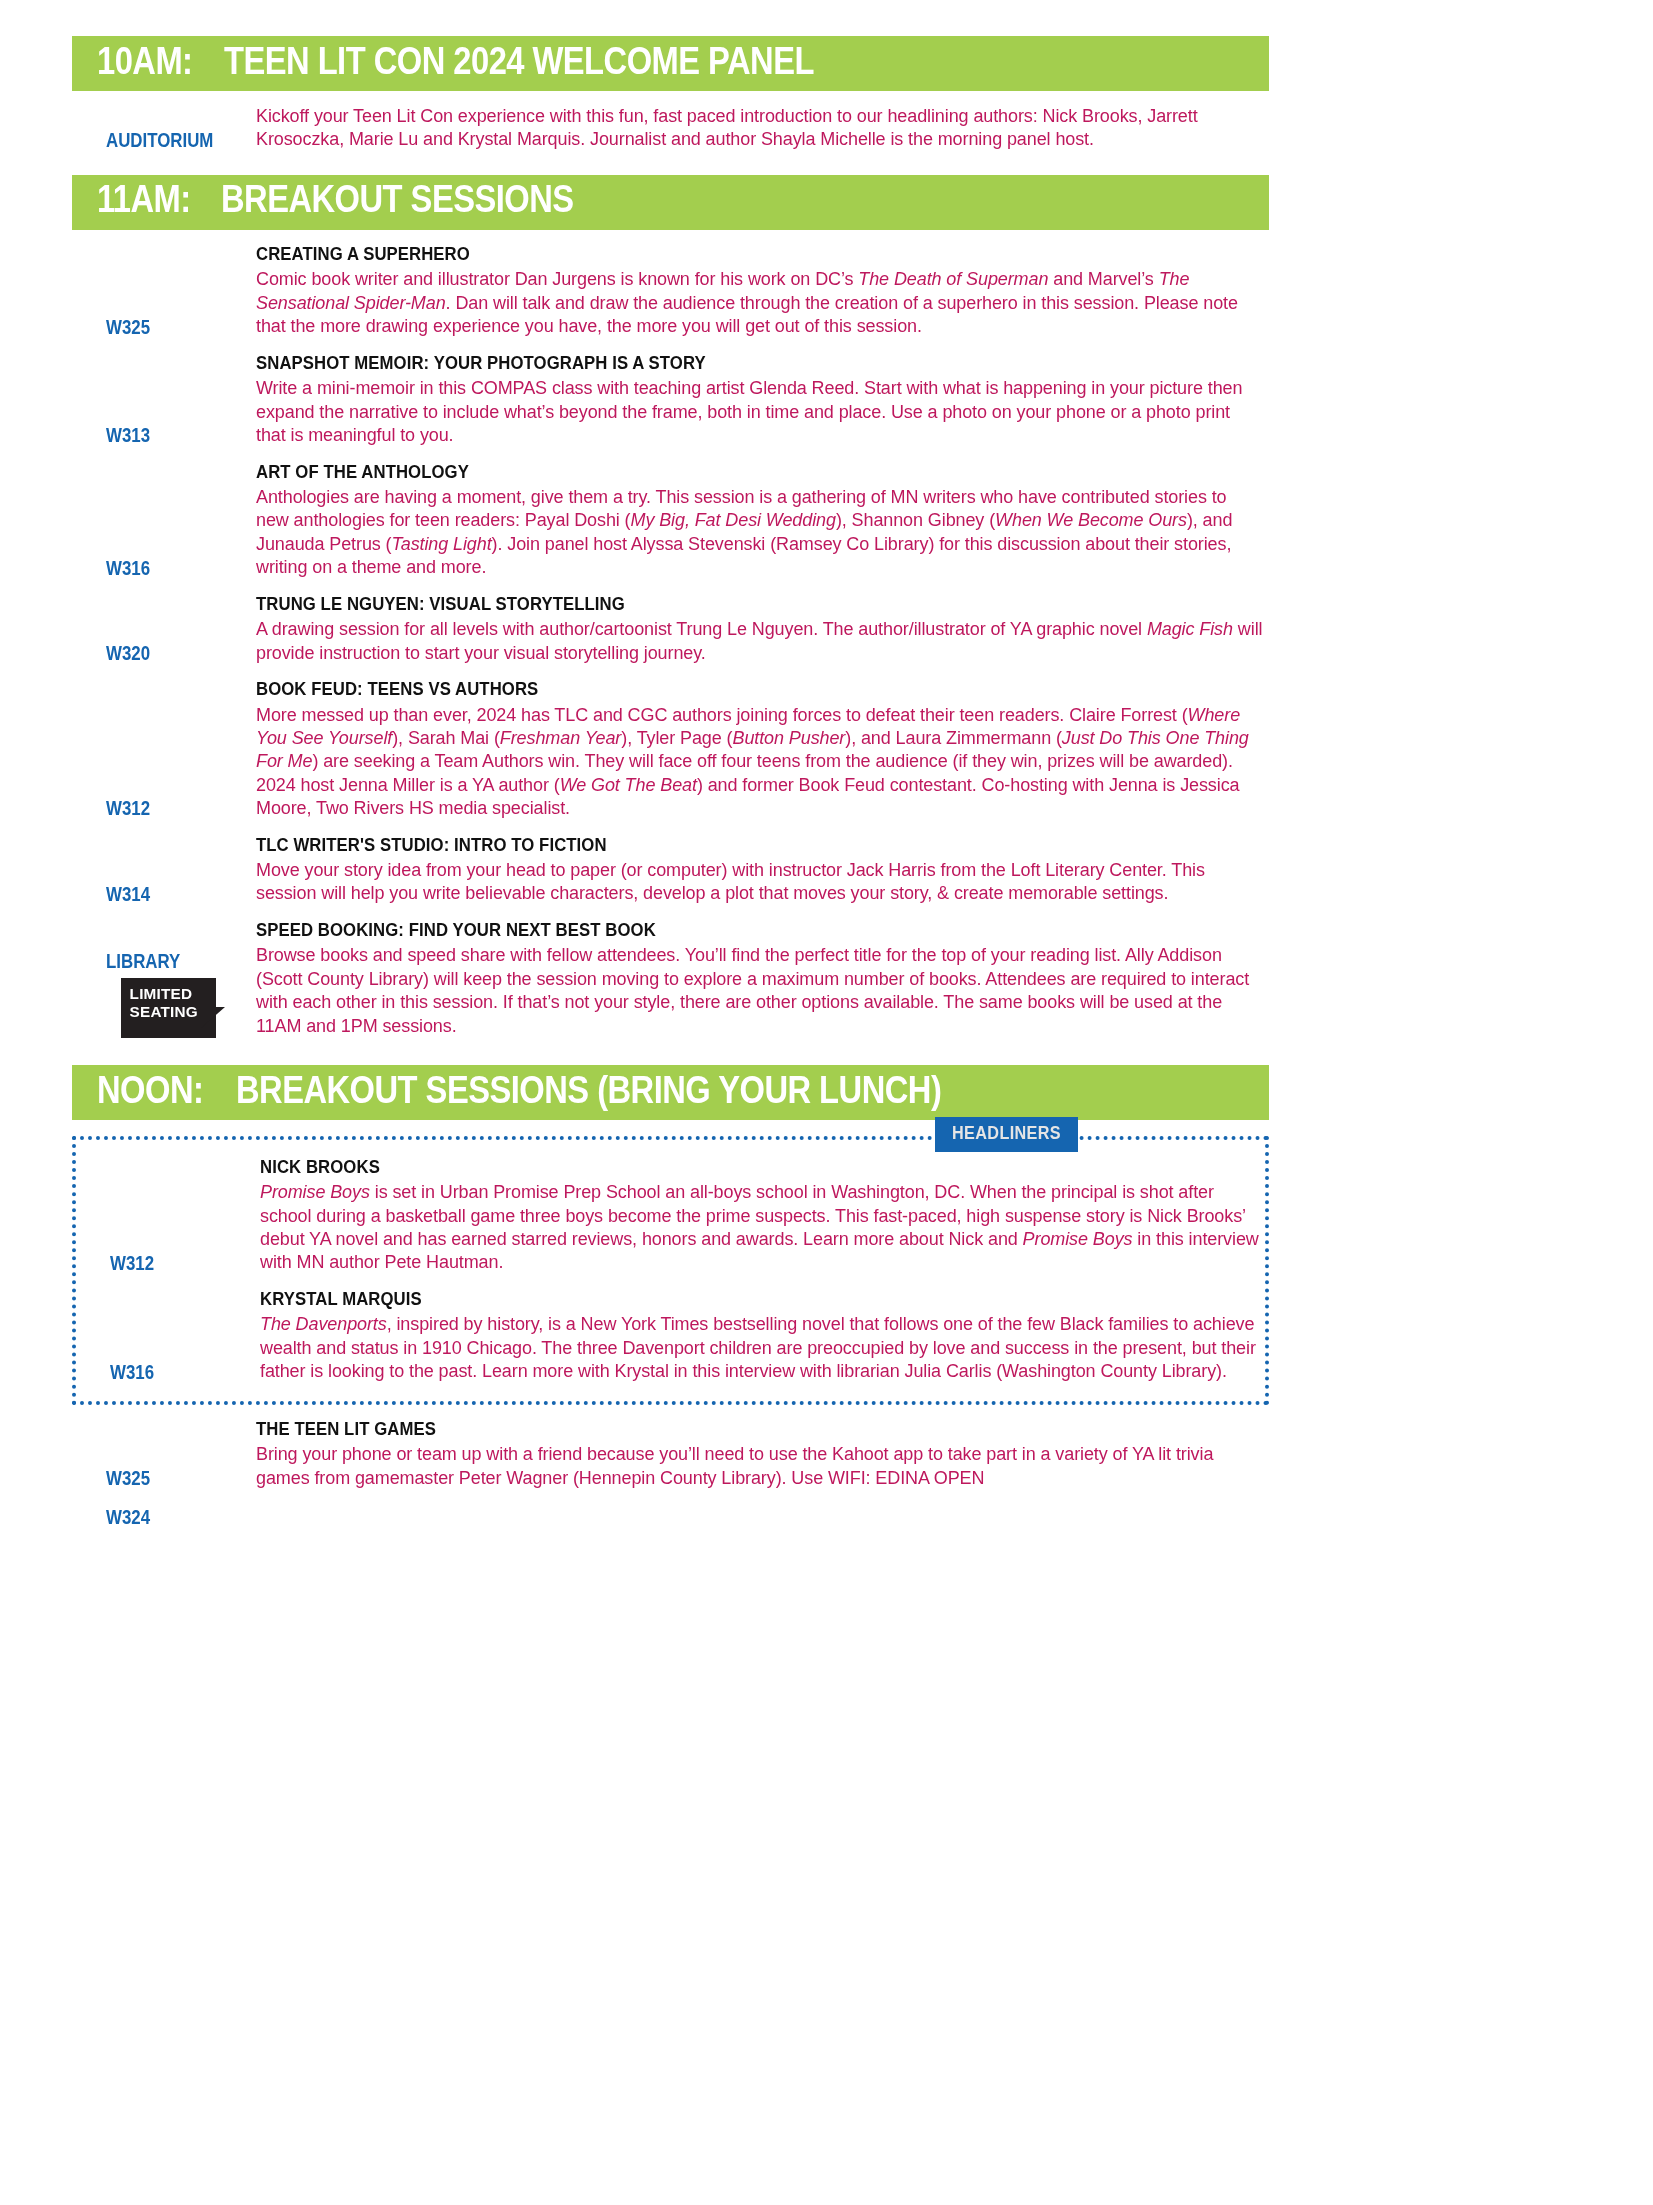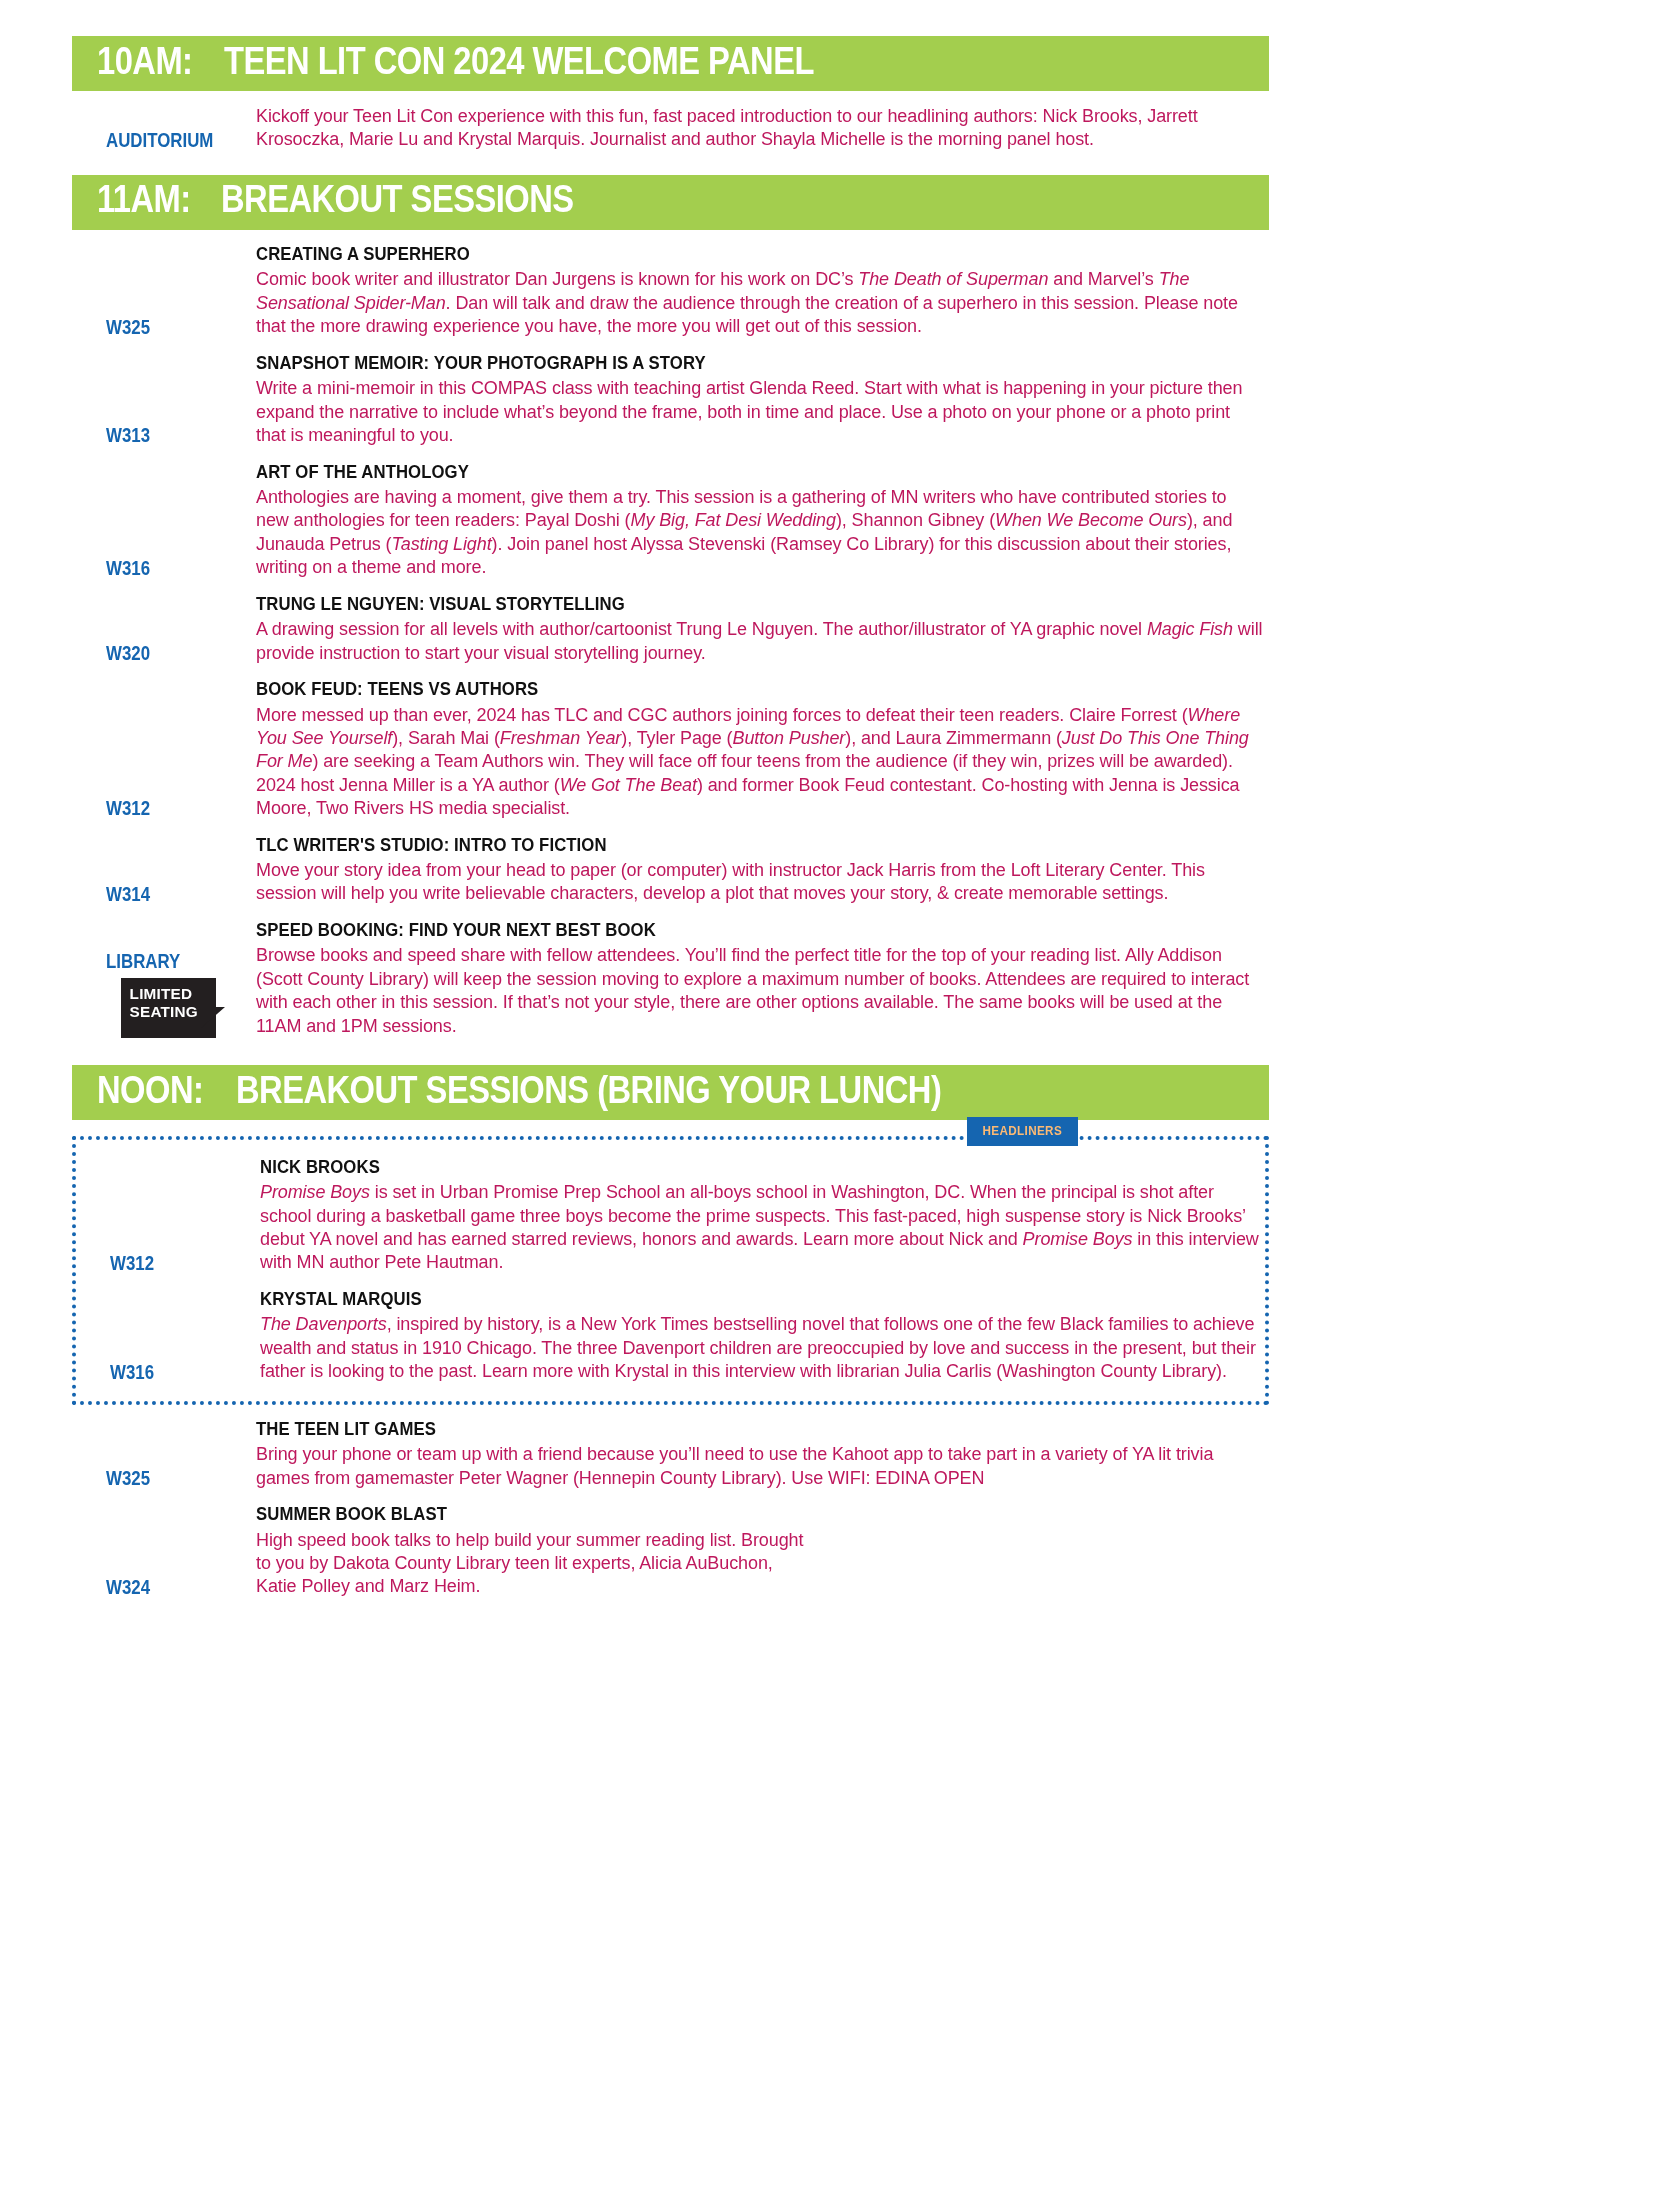--- a/index.html
+++ b/index.html
@@ -110,23 +110,23 @@
     margin:16px 69px 0 72px;
     border:4.3px dotted #1565b0;
     border-radius:1.2px;
     padding:6.1px 0 17px 0;
   }
   .headliners .sessions { margin:0; }
   .hl-badge {
     position:absolute;
     top:-23px; right:187px;
     background:#1565b0;
-    color:#fdba74;
-    font-weight:bold;
-    font-size:13px;
+    color:#e5e5e5;
+    font-weight:bold;
+    font-size:18px;
     letter-spacing:0.4px;
     padding:6.1px 11px 7.4px 11px;
     white-space:nowrap;
   }
   .hl-badge span { display:inline-block; transform:scaleX(.9); }
 
   
   .bottom { position:relative; }
 </style>
 </head>
@@ -282,24 +282,20 @@
       <div class="body">
         <div class="sess-title">THE TEEN LIT GAMES</div>
         <div class="sess-desc">Bring your phone or team up with a friend because you’ll need to use the Kahoot app to take part in a variety of YA lit trivia games from gamemaster Peter Wagner (Hennepin County Library). Use WIFI: EDINA OPEN</div>
       </div>
     </div>
 
     <div class="row">
       <div class="room">
         <span class="room-label">W324</span>
       </div>
-      <div class="body" style="max-width:554px">
-        <div class="sess-title">SUMMER BOOK BLAST</div>
-        <div class="sess-desc">High speed book talks to help build your summer reading list. Brought to you by Dakota County Library teen lit experts, Alicia AuBuchon, Katie Polley and Marz Heim.</div>
-      </div>
     </div>
   </div>
 
   <div class="bottom">
     
     
     
   </div>
 
 </div>

